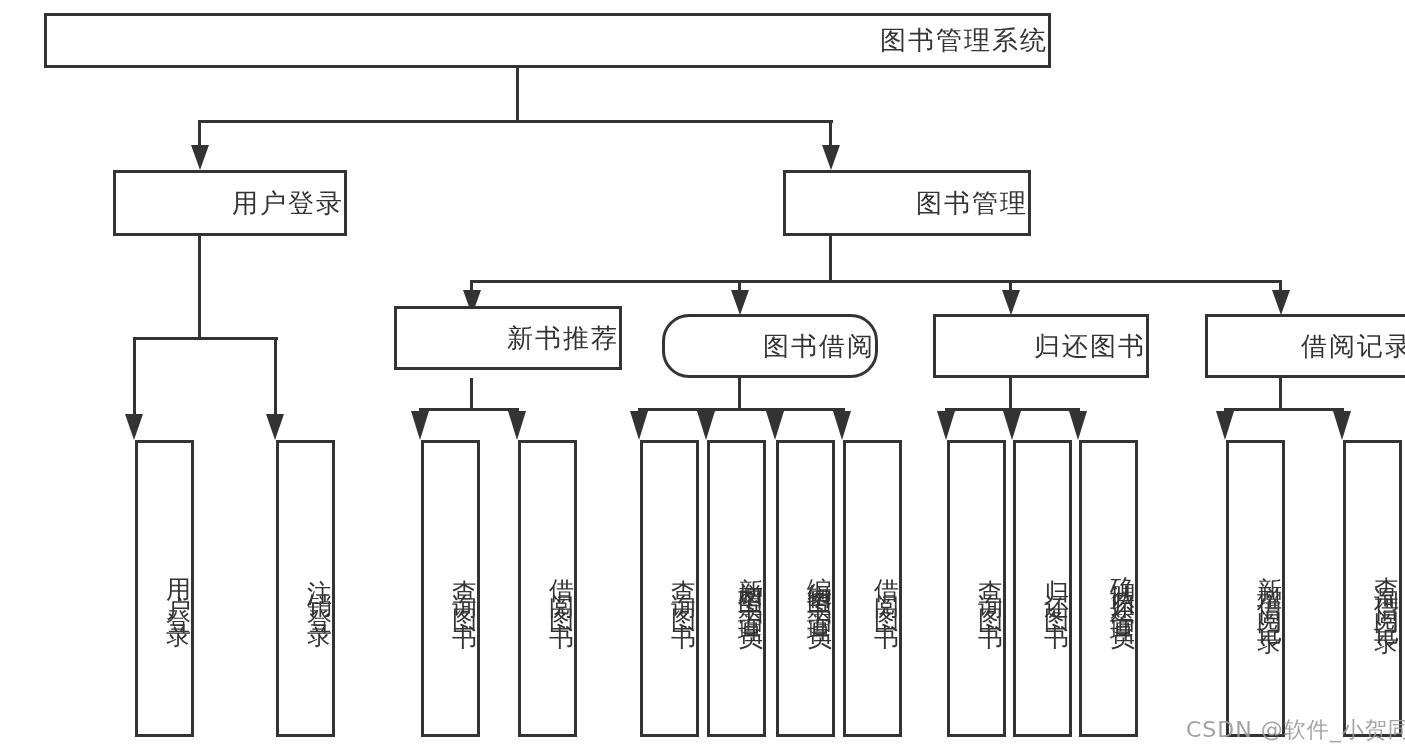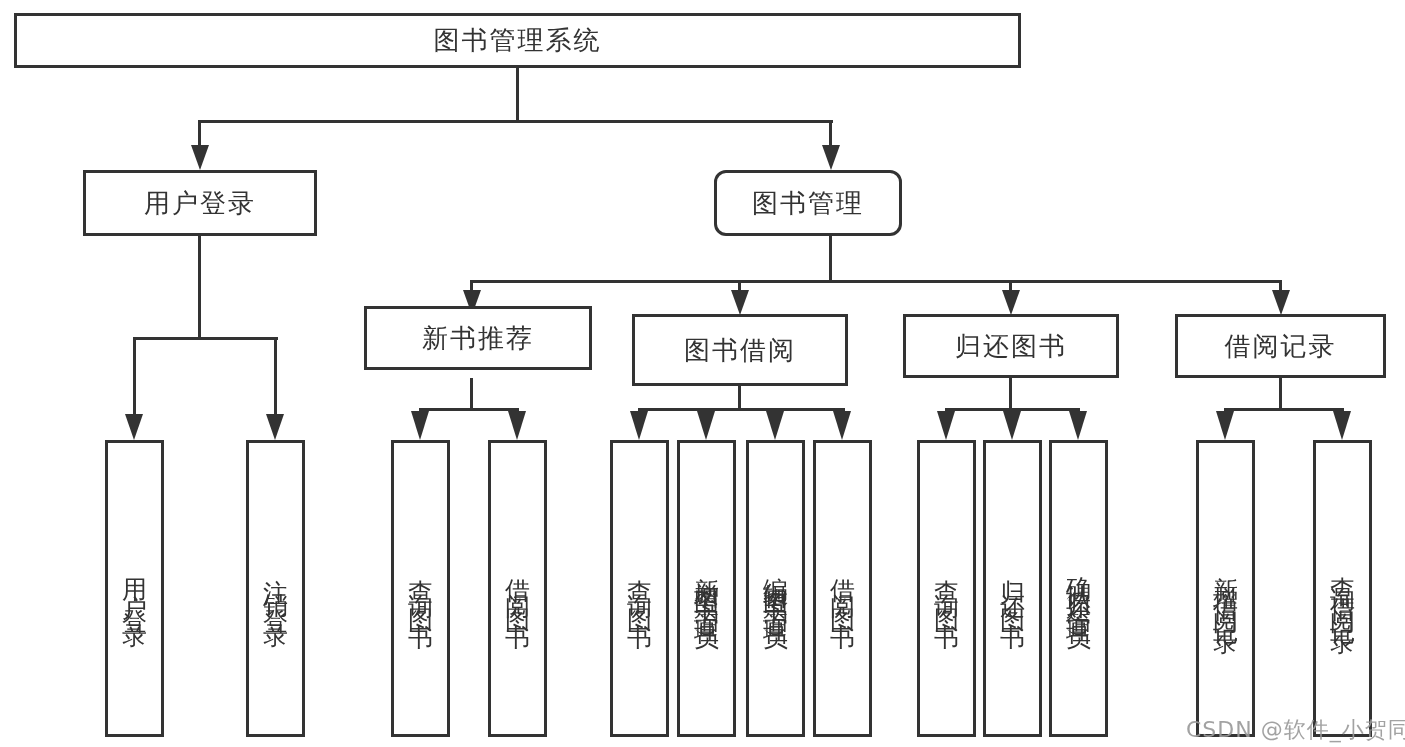--- a/index.html
+++ b/index.html
@@ -17,25 +17,26 @@
     font-family:"DejaVu Sans","Liberation Sans",sans-serif;
     color:var(--text);
   }
   .box{
     position:absolute;
     box-sizing:border-box;
     border:3px solid var(--line);
     background:var(--bg);
     display:flex;
     align-items:center;
-    justify-content:center;
+    justify-content:flex-end;
     font-size:26px;
     letter-spacing:2px;
     color:var(--text);
     z-index:2;
+    margin-left:30px;
   }
   .leaf{
     font-size:25px;
     letter-spacing:0;
   }
   .leaf .vtext{
     writing-mode:vertical-rl;
     text-orientation:mixed;
     line-height:1;
     letter-spacing:7px;
@@ -81,21 +82,21 @@
   <div class="vline" style="left:516px;top:67px;width:3px;height:54px;"></div>
   <div class="hline" style="left:198px;top:120px;width:635px;height:3px;"></div>
   <div class="vline" style="left:198px;top:120px;width:3px;height:28px;"></div>
   <div class="ah ah25" style="left:191px;top:145px;"></div>
   <div class="vline" style="left:829px;top:120px;width:3px;height:28px;"></div>
   <div class="ah ah25" style="left:822px;top:145px;"></div>
 
   <div class="box" style="left:83px;top:170px;width:234px;height:66px;">
     <span>用户登录</span>
   </div>
-  <div class="box" style="left:714px;top:170px;width:188px;height:66px;border-radius:12px;">
+  <div class="box" style="left:753px;top:170px;width:248px;height:66px;">
     <span>图书管理</span>
   </div>
 
   <div class="vline" style="left:198px;top:236px;width:3px;height:104px;"></div>
   <div class="hline" style="left:133px;top:337px;width:145px;height:3px;"></div>
   <div class="vline" style="left:133px;top:337px;width:3px;height:79px;"></div>
   <div class="ah ah26" style="left:125px;top:414px;"></div>
   <div class="vline" style="left:274px;top:337px;width:3px;height:79px;"></div>
   <div class="ah ah26" style="left:266px;top:414px;"></div>
 
@@ -106,21 +107,21 @@
   <div class="vline" style="left:738px;top:280px;width:3px;height:12px;"></div>
   <div class="ah ah25" style="left:731px;top:290px;"></div>
   <div class="vline" style="left:1009px;top:280px;width:3px;height:12px;"></div>
   <div class="ah ah25" style="left:1002px;top:290px;"></div>
   <div class="vline" style="left:1279px;top:280px;width:3px;height:12px;"></div>
   <div class="ah ah25" style="left:1272px;top:290px;"></div>
 
   <div class="box" style="left:364px;top:306px;width:228px;height:64px;">
     <span>新书推荐</span>
   </div>
-  <div class="box" style="left:632px;top:314px;width:216px;height:72px;">
+  <div class="box" style="left:632px;top:314px;width:216px;height:64px;border-radius:27px;">
     <span>图书借阅</span>
   </div>
   <div class="box" style="left:903px;top:314px;width:216px;height:64px;">
     <span>归还图书</span>
   </div>
   <div class="box" style="left:1175px;top:314px;width:211px;height:64px;">
     <span>借阅记录</span>
   </div>
 
   <div class="vline" style="left:470px;top:378px;width:3px;height:32px;"></div>

